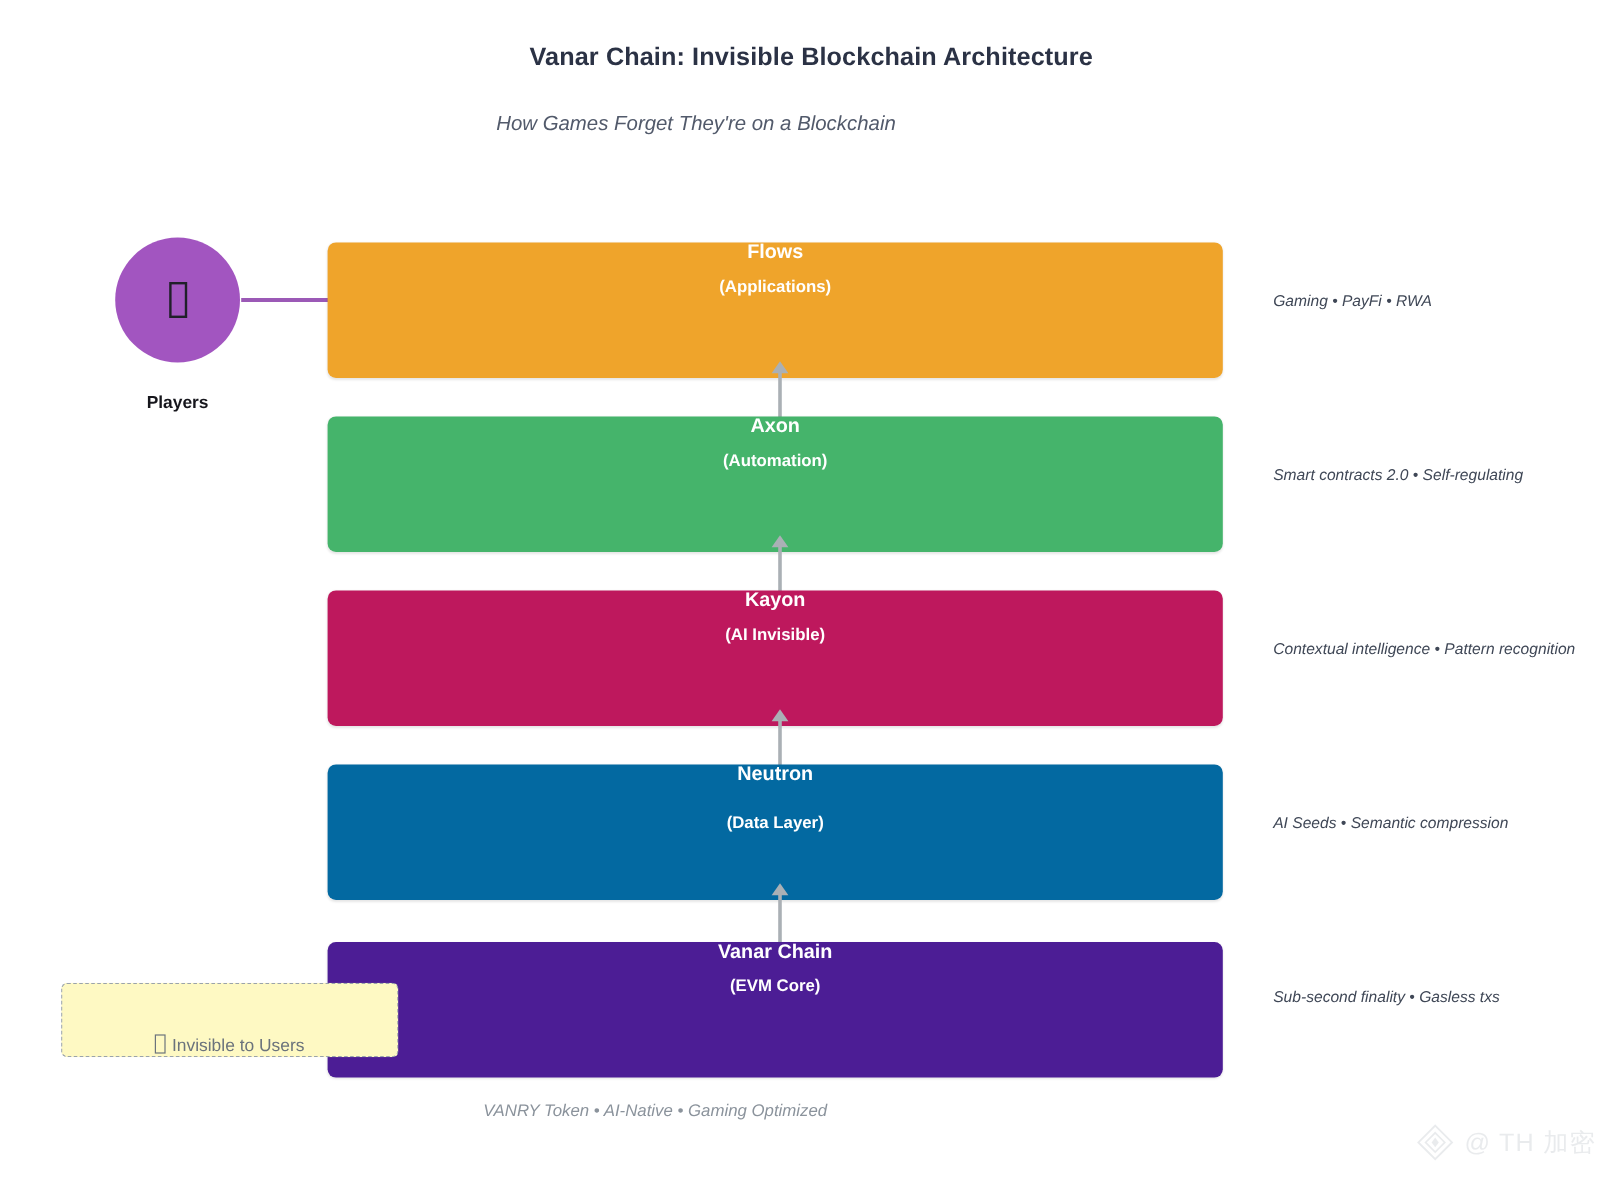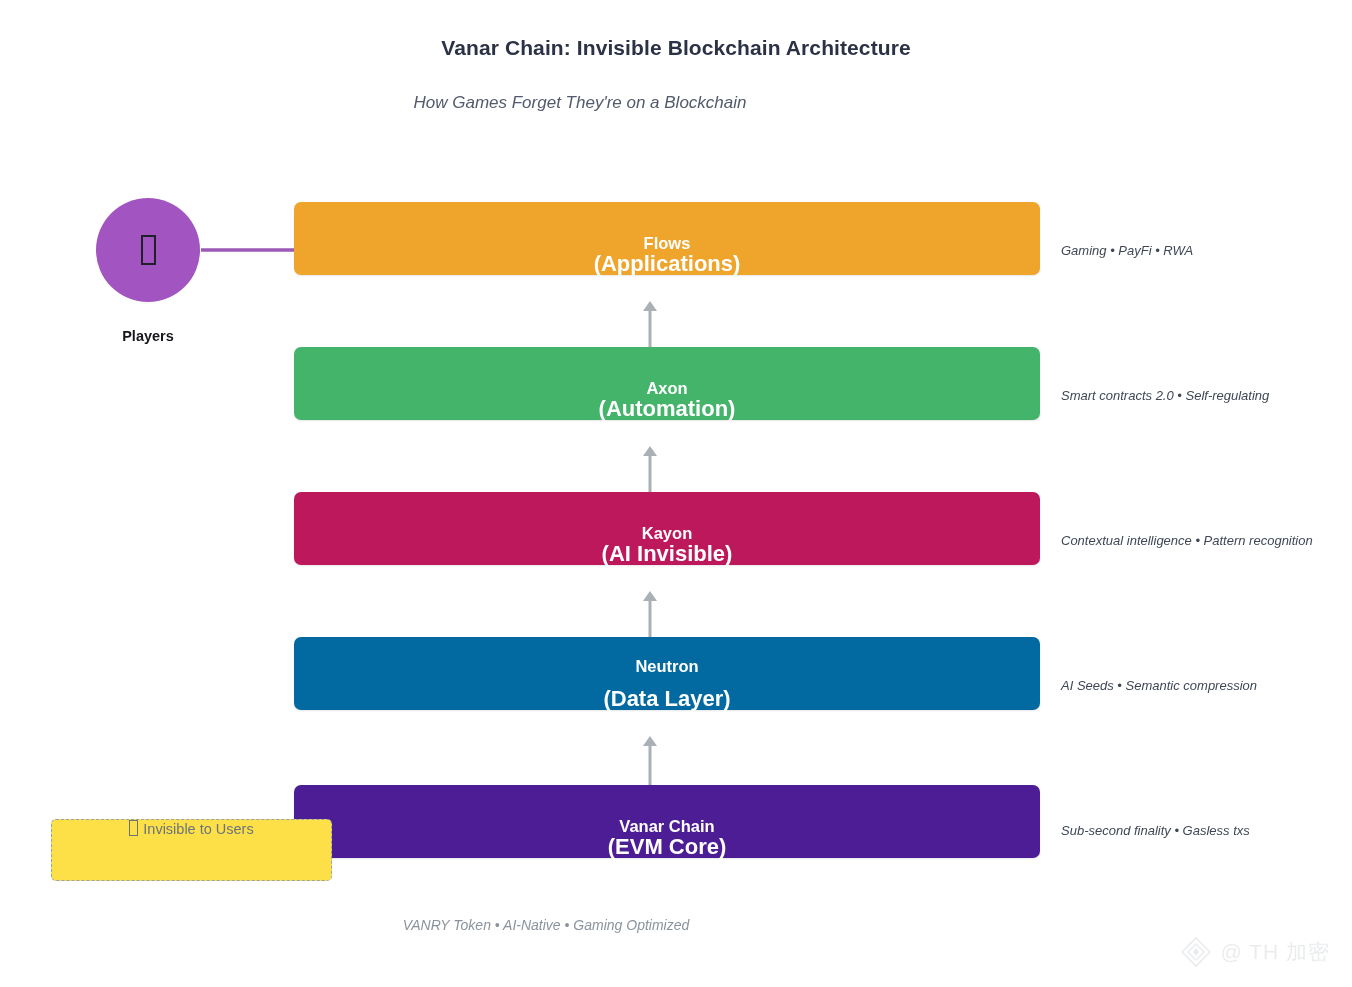--- a/index.html
+++ b/index.html
@@ -82,40 +82,41 @@
     position: absolute;
     left: 104px;
     top: 45px;
     width: 184px;
     height: 14px;
   }
 
   
   .layer-box {
     position: absolute;
-    left: 294px;
+    left: 273px;
     width: 746px;
-    height: 73px;
+    height: 113px;
     border-radius: 7px;
     display: flex;
     flex-direction: column;
     align-items: center;
-    justify-content: flex-end;
+    justify-content: flex-start;
     color: #ffffff;
     box-shadow: 0 1px 2px rgba(0,0,0,0.10);
   }
   .layer-title {
     font-size: 16.5px;
     font-weight: bold;
     line-height: 1.05;
   }
   .layer-sub {
-    font-size: 22px;
+    font-size: 14px;
     font-weight: bold;
     line-height: 1.05;
+    margin-top: 12px;
   }
 
   .layer-note {
     position: absolute;
     left: 1061px;
     font-size: 13px;
     font-style: italic;
     color: #3f4756;
     white-space: nowrap;
   }
@@ -127,25 +128,25 @@
     height: 52px;
   }
 
   
   #invisible-callout {
     position: absolute;
     left: 51px;
     top: 819px;
     width: 281px;
     height: 62px;
-    background: #fde047;
+    background: #fef9c3;
     border: 1.6px dashed #9aa3ab;
     border-radius: 5px;
     display: flex;
-    align-items: flex-start;
+    align-items: flex-end;
     justify-content: center;
     box-sizing: border-box;
   }
   #invisible-text {
     font-size: 14.5px;
     color: #6b737c;
     white-space: nowrap;
   }
   .tofu {
     display: inline-block;

